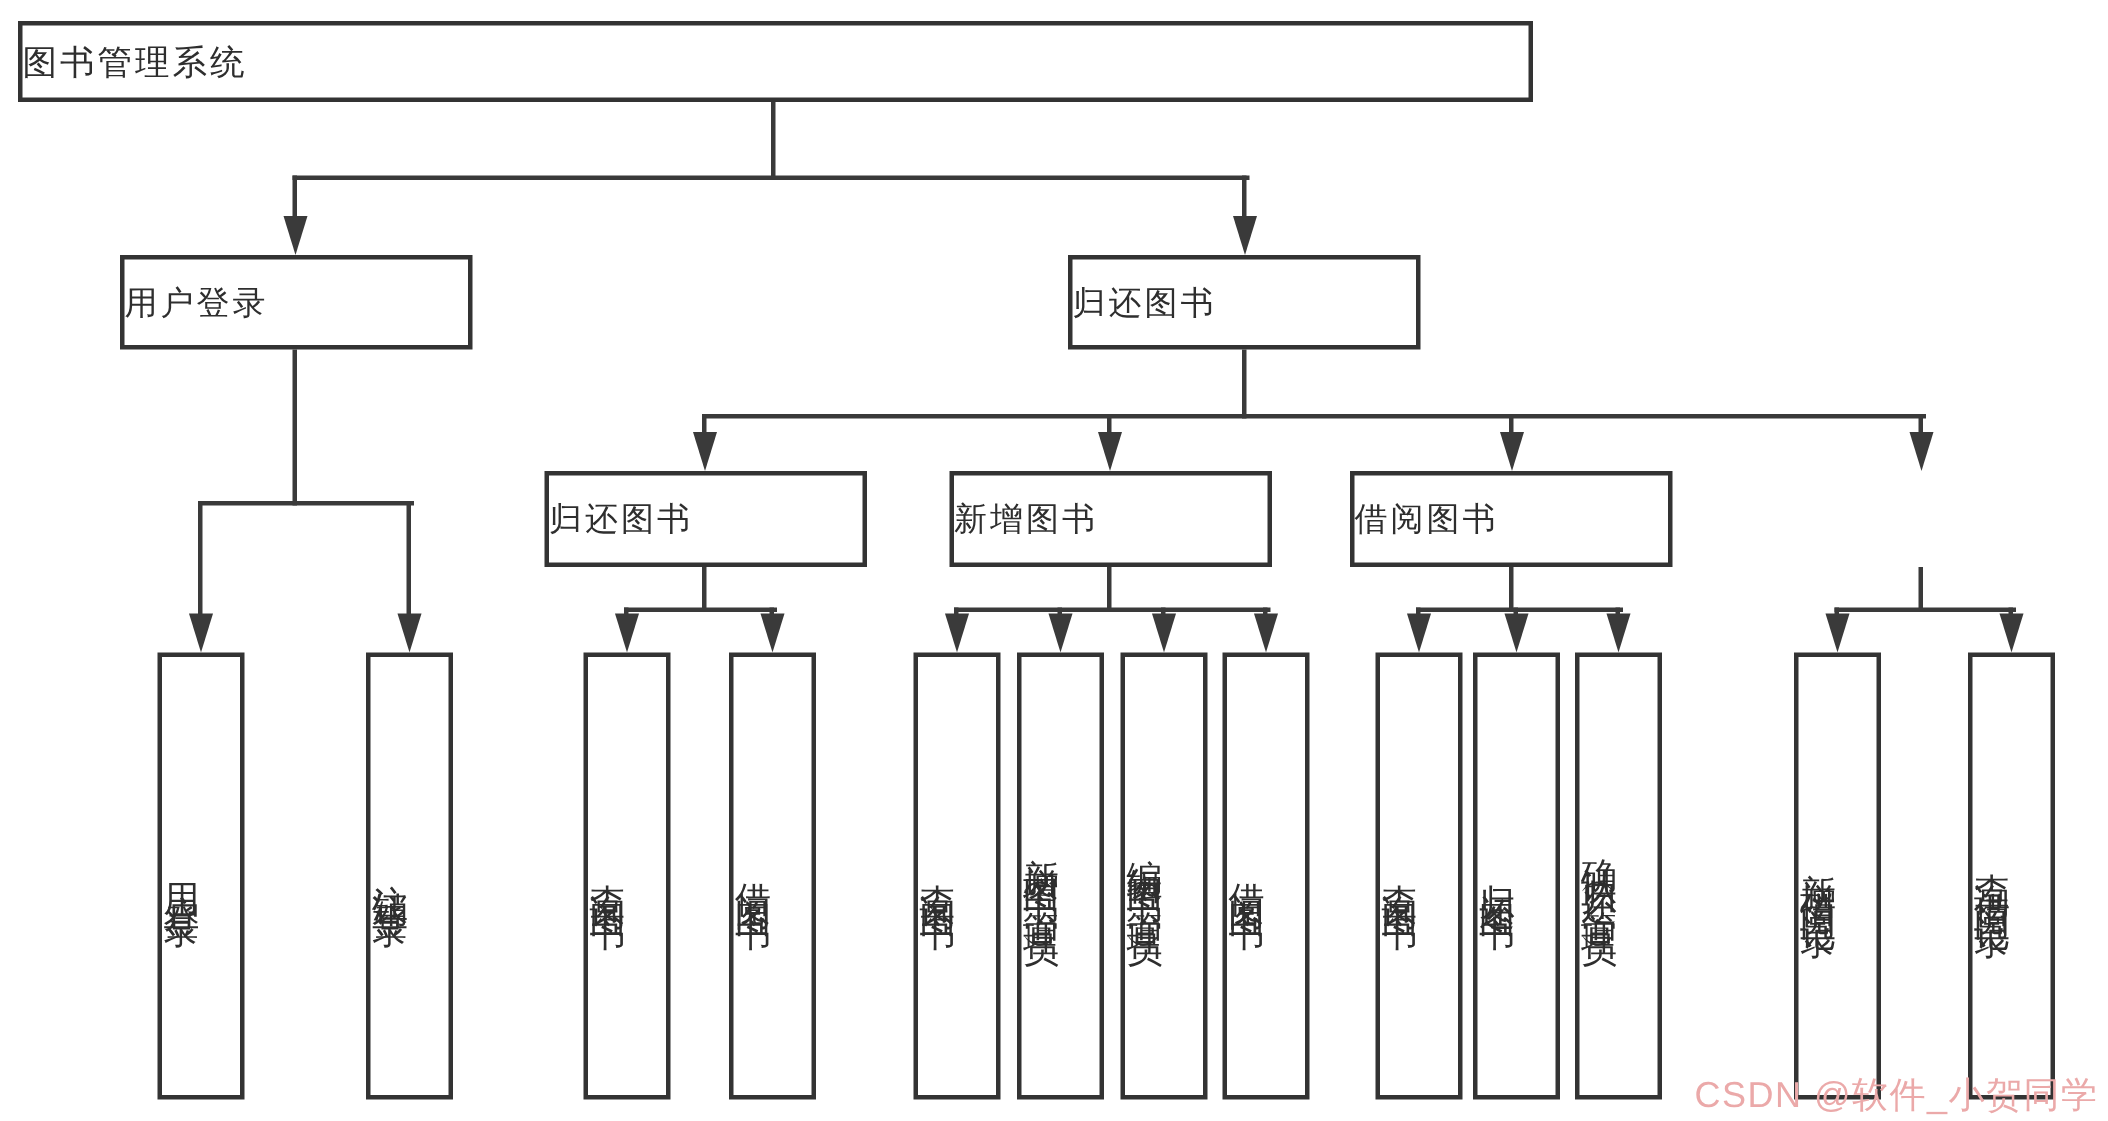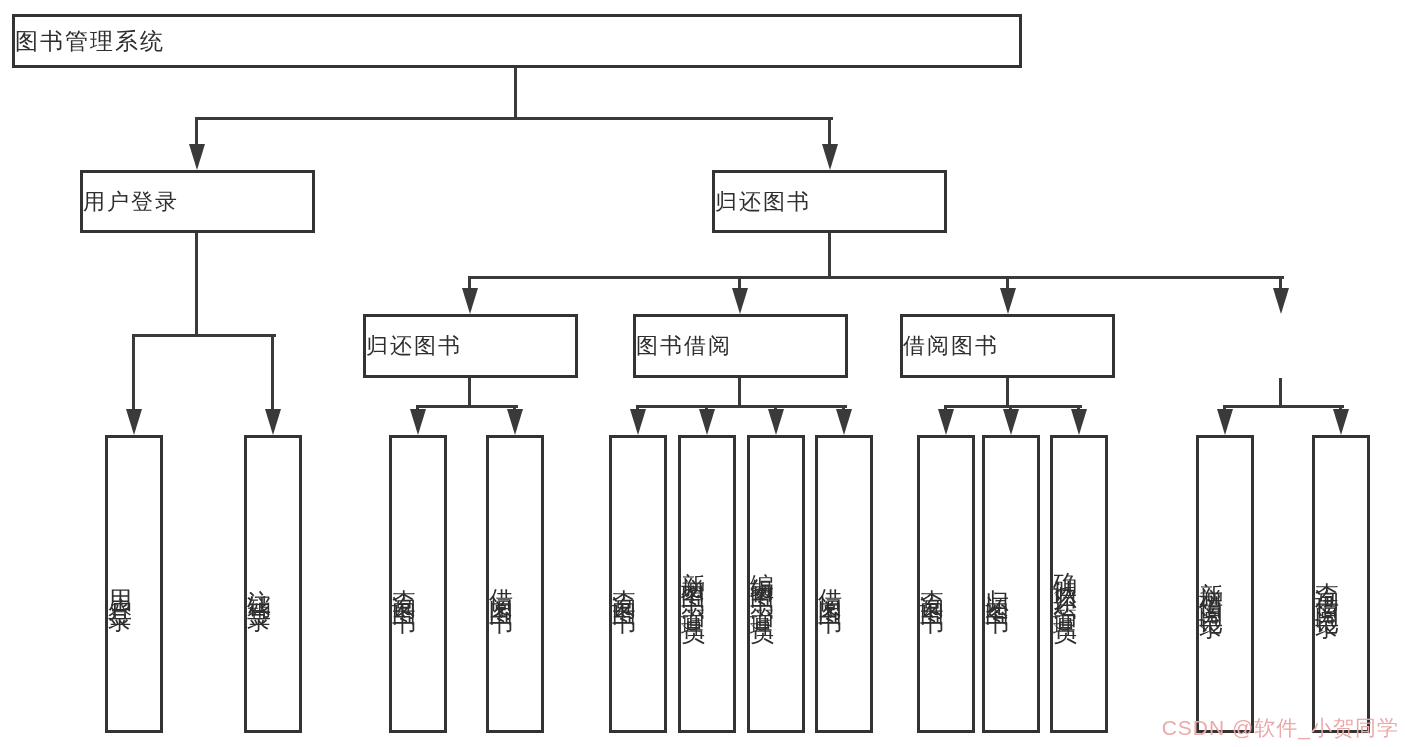--- a/index.html
+++ b/index.html
@@ -49,21 +49,21 @@
   .hl{position:absolute;height:3px;background:var(--line);}
   .arrow{
     position:absolute;width:0;height:0;
     border-left:8px solid transparent;
     border-right:8px solid transparent;
     border-top:26px solid var(--line);
   }
   .watermark{
     position:absolute;
     top:714px;right:6px;
-    font-size:21px;
+    font-size:24px;
     letter-spacing:1px;
     color:var(--watermark);
     z-index:10;
     white-space:nowrap;
   }
 </style>
 </head>
 <body>
 
 <div id="stage">
@@ -76,21 +76,21 @@
     <span class="lbl">用户登录</span>
   </div>
   <div class="box" style="left:712px;top:170px;width:235px;height:63px">
     <span class="lbl">归还图书</span>
   </div>
 
   <div class="box" style="left:363px;top:314px;width:215px;height:64px">
     <span class="lbl">归还图书</span>
   </div>
   <div class="box" style="left:633px;top:314px;width:215px;height:64px">
-    <span class="lbl">图书借阅</span>
+    <span class="lbl">新增图书</span>
   </div>
   <div class="box" style="left:900px;top:314px;width:215px;height:64px">
     <span class="lbl">借阅图书</span>
   </div>
 
   <div class="box leaf" style="left:105px;top:435px;width:58px;height:298px">
     <span class="lbl">用户登录</span>
   </div>
   <div class="box leaf" style="left:244px;top:435px;width:58px;height:298px">
     <span class="lbl">注销登录</span>

